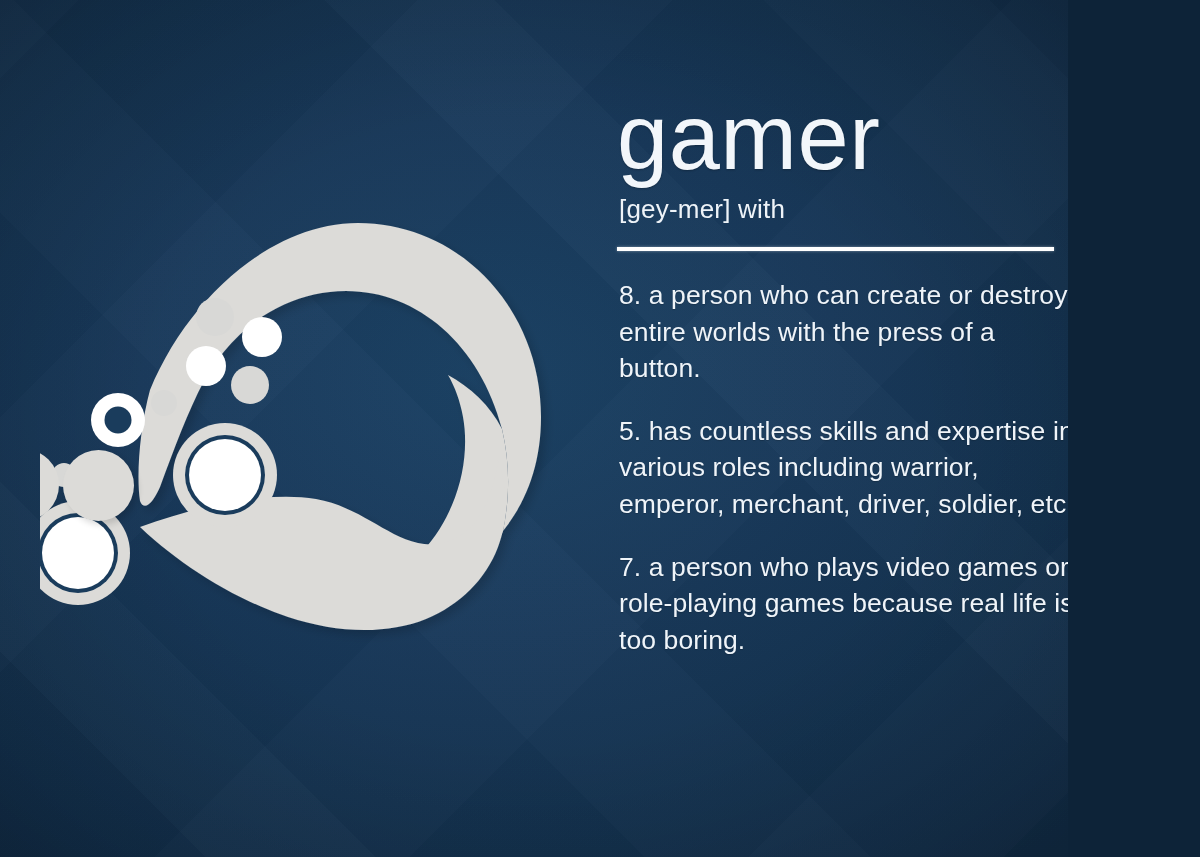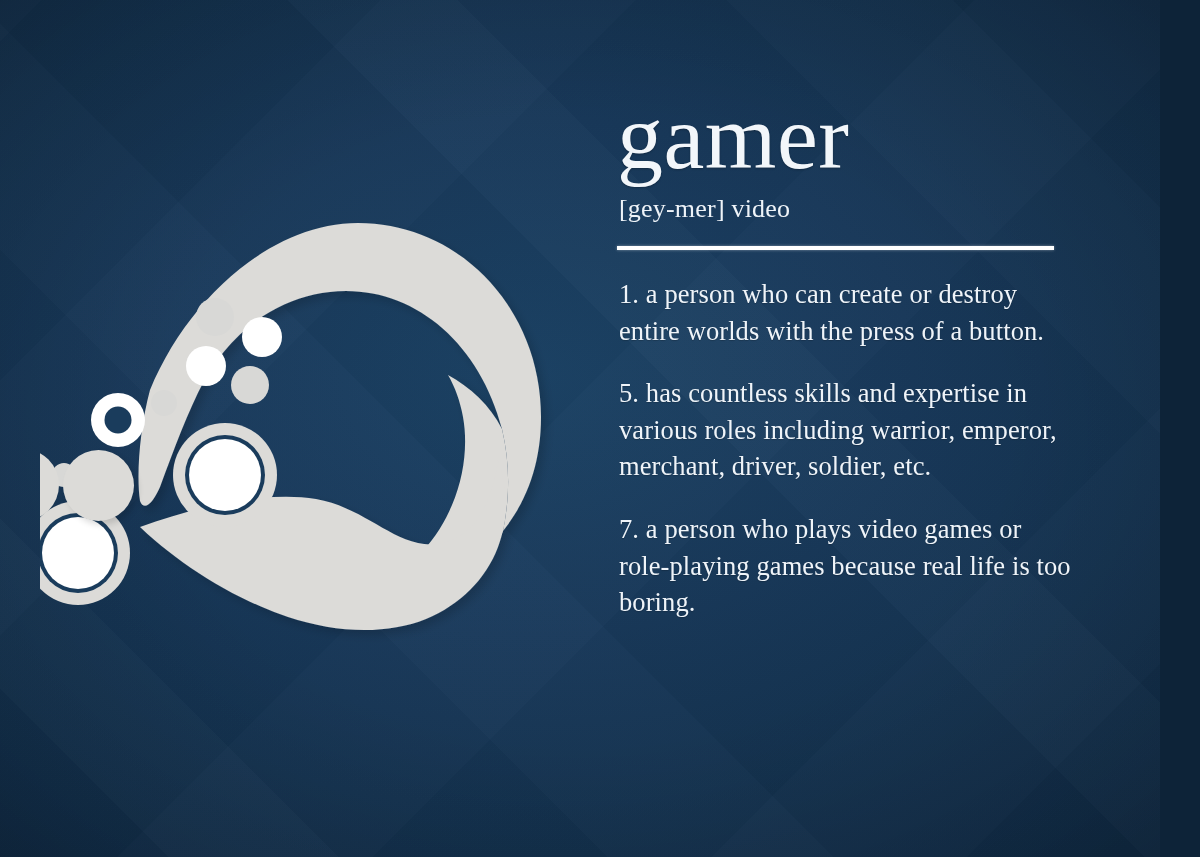--- a/index.html
+++ b/index.html
@@ -3,24 +3,24 @@
 <meta charset="utf-8">
 <title>gamer definition poster</title>
 <style>
   html, body {
     margin: 0;
     padding: 0;
     background: #0d2338;
   }
   #poster {
     position: relative;
-    width: 1160px;
+    width: 1068px;
     height: 857px;
     overflow: hidden;
-    font-family: Liberation Serif, serif;
+    font-family: Liberation Sans, sans-serif;
     background-color: #14334f;
     background-image:
       radial-gradient(ellipse 78% 72% at 46% 44%, #1c4366 0%, #18395a 42%, #143350 70%, #102b45 100%);
   }
   
   #texture {
     position: absolute;
     inset: -40%;
     background-image:
       repeating-linear-gradient(45deg,
@@ -212,24 +212,24 @@
       </g>
     </svg>
   </div>
 
   <div style="position:absolute;left:63px;top:450px;width:71px;height:71px;border-radius:50%;background:#dcdbd8;box-shadow:4px 4px 6px rgba(0,0,0,0.14);"></div>
 
   <div id="text-column">
 
     <h1 id="headword">gamer</h1>
 
-    <div id="pronunciation">[gey-mer] video</div>
+    <div id="pronunciation">[gey-mer] with</div>
 
     <div id="divider"></div>
 
-    <p class="definition first">1. a person who can create or destroy entire worlds with the press of a button.</p>
+    <p class="definition first">8. a person who can create or destroy entire worlds with the press of a button.</p>
 
     <p class="definition">5. has countless skills and expertise in various roles including warrior, emperor, merchant, driver, soldier, etc.</p>
 
     <p class="definition">7. a person who plays video games or role-playing games because real life is too boring.</p>
   </div>
 
 </div>
 
 </body></html>

